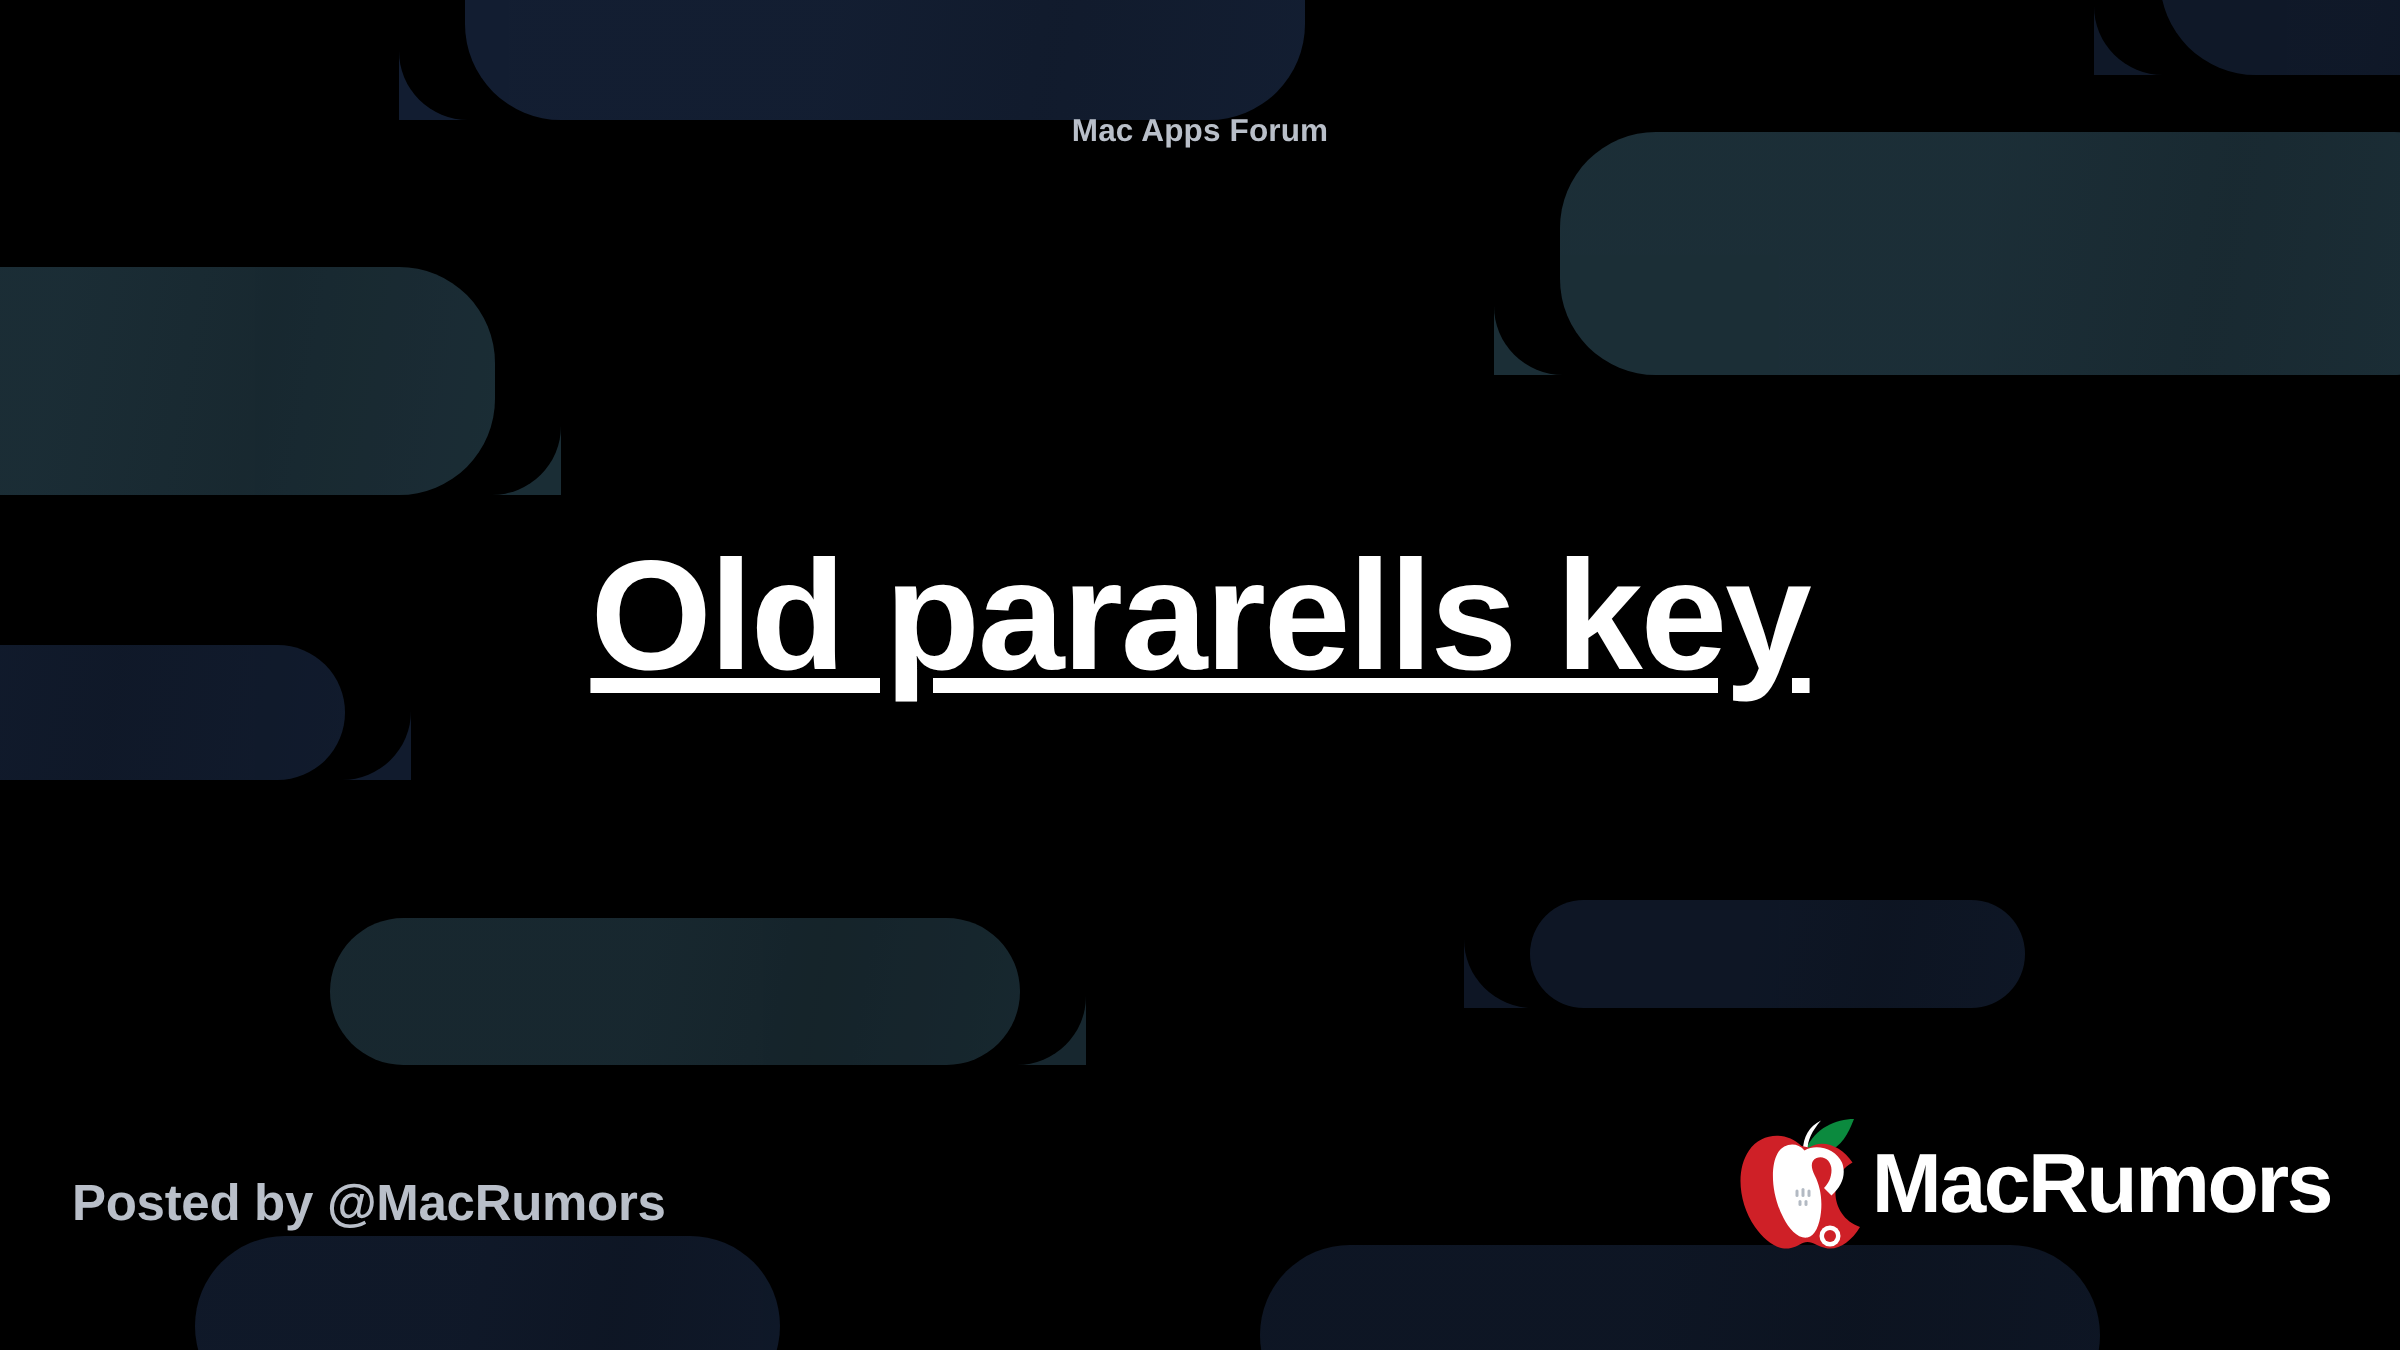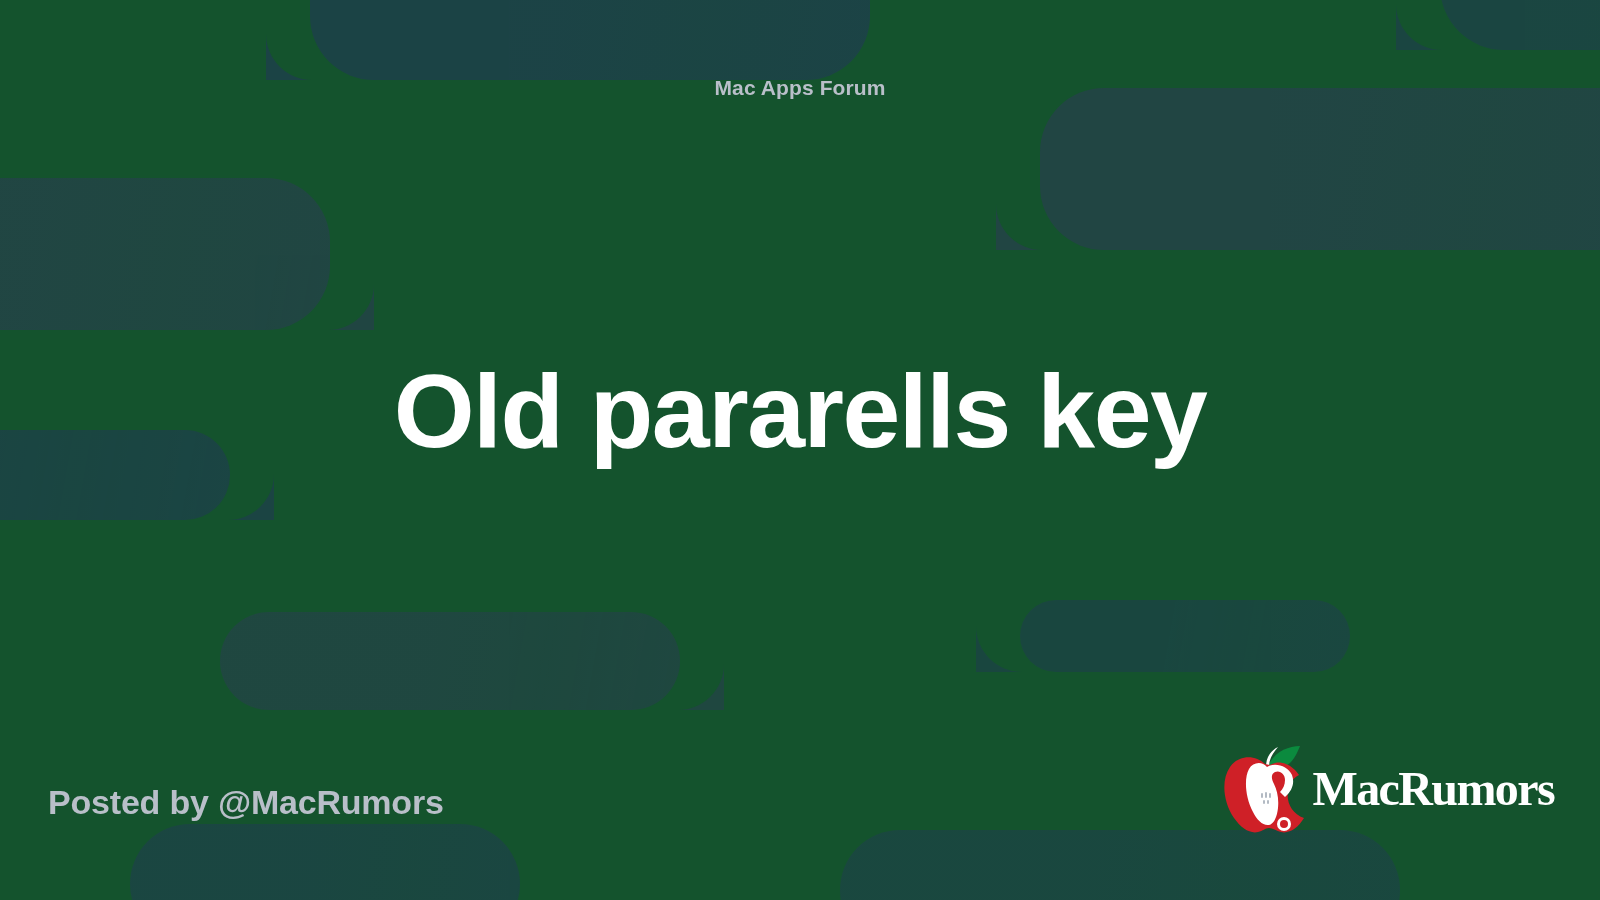--- a/index.html
+++ b/index.html
@@ -6,21 +6,21 @@
   html, body {
     margin: 0;
     padding: 0;
     background: #16294a;
   }
   #page {
     position: relative;
     width: 1600px;
     height: 900px;
     overflow: hidden;
-    background: #14532d;
+    background: #000000;
     font-family: "Liberation Sans", sans-serif;
   }
 
   
   #bubble-layer {
     position: absolute;
     inset: 0;
     overflow: hidden;
     z-index: 0;
   }
@@ -86,20 +86,21 @@
   #post-title {
     color: #ffffff;
     font-size: 104px;
     font-weight: bold;
     line-height: 1.1;
     letter-spacing: -1.5px;
     text-align: left;
     max-width: 1360px;
     margin-top: -8px;
     pointer-events: auto;
+    text-decoration: underline;
   }
 
   #posted-by {
     position: absolute;
     left: 48px;
     bottom: 78px;
     color: #b9bfc9;
     font-size: 34px;
     font-weight: bold;
     letter-spacing: -0.2px;
@@ -109,26 +110,25 @@
     position: absolute;
     right: 46px;
     bottom: 62px;
     display: flex;
     align-items: center;
     gap: 4px;
   }
   #brand-apple-icon { display: block; width: 86px; height: 94px; }
   #brand-wordmark {
     color: #ffffff;
-    font-size: 48px;
+    font-size: 56px;
     font-weight: bold;
     letter-spacing: -1.6px;
     line-height: 1;
     padding-bottom: 4px;
-    font-family: Liberation Serif, serif;
   }
 </style>
 </head>
 <body>
 
 <div id="page">
 
   <div id="bubble-layer">
       <div class="bubble tail-left" style="left: 310px; top: -70px; width: 560px; height: 150px; background: linear-gradient(100deg, rgb(34, 54, 90) 0%, rgb(34, 54, 90) 45%, rgba(34, 54, 90, 0.9) 70%, rgb(34, 54, 90) 100%); color: rgb(34, 54, 90); opacity: 0.55; border-radius: 64px;">
         <span class="tail"></span>

